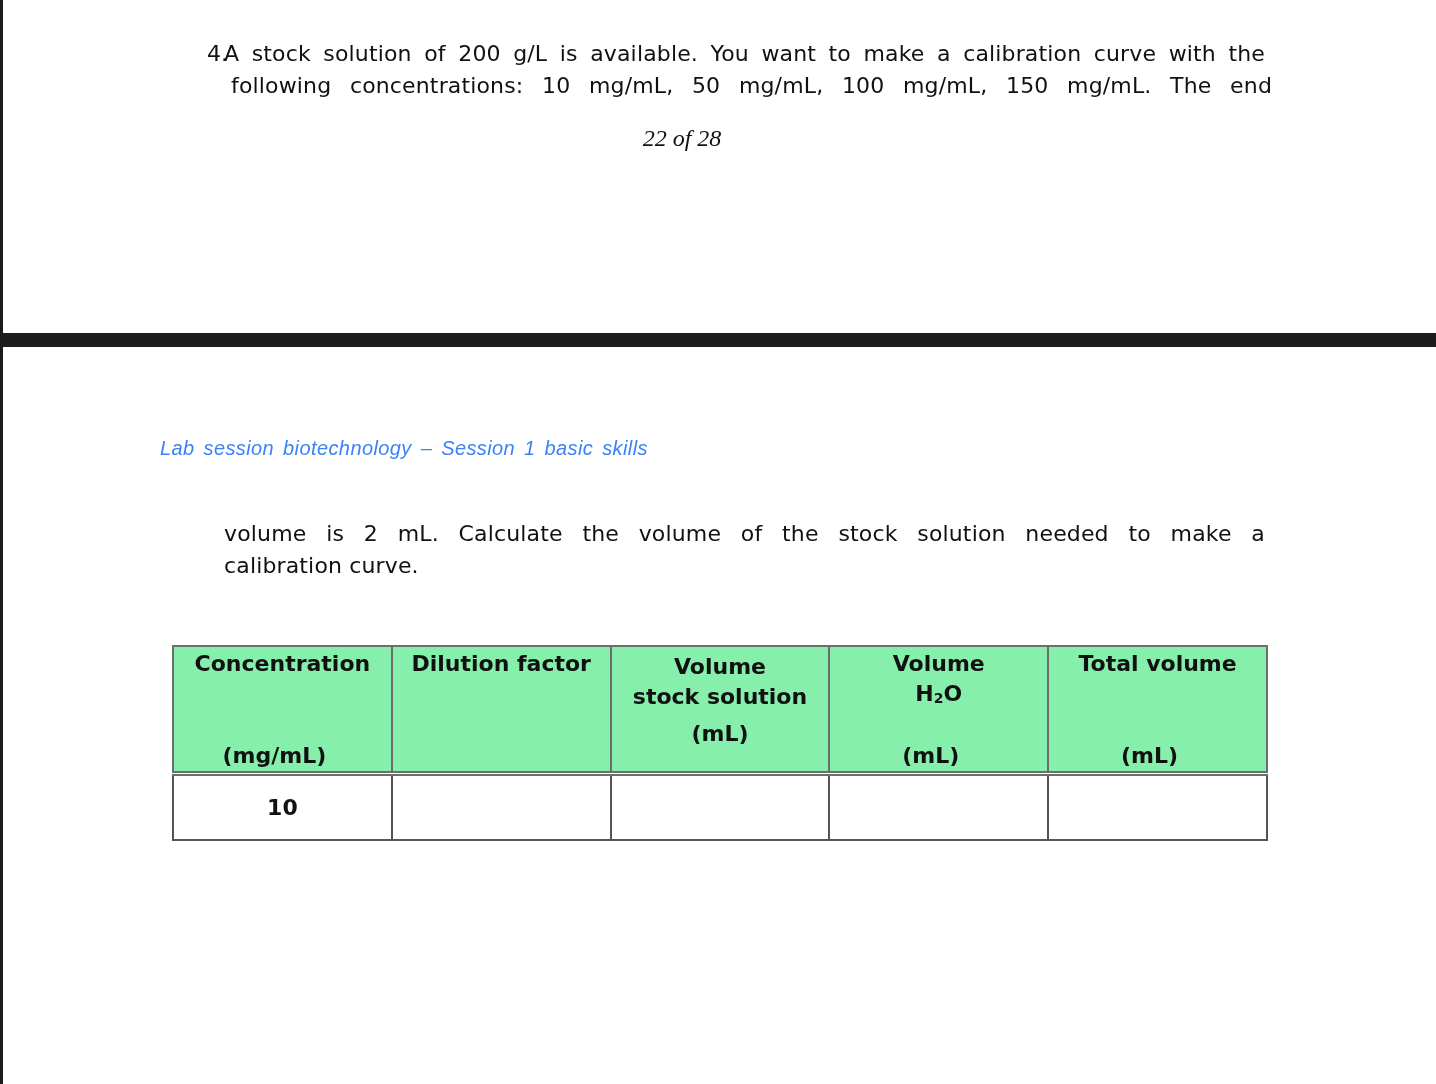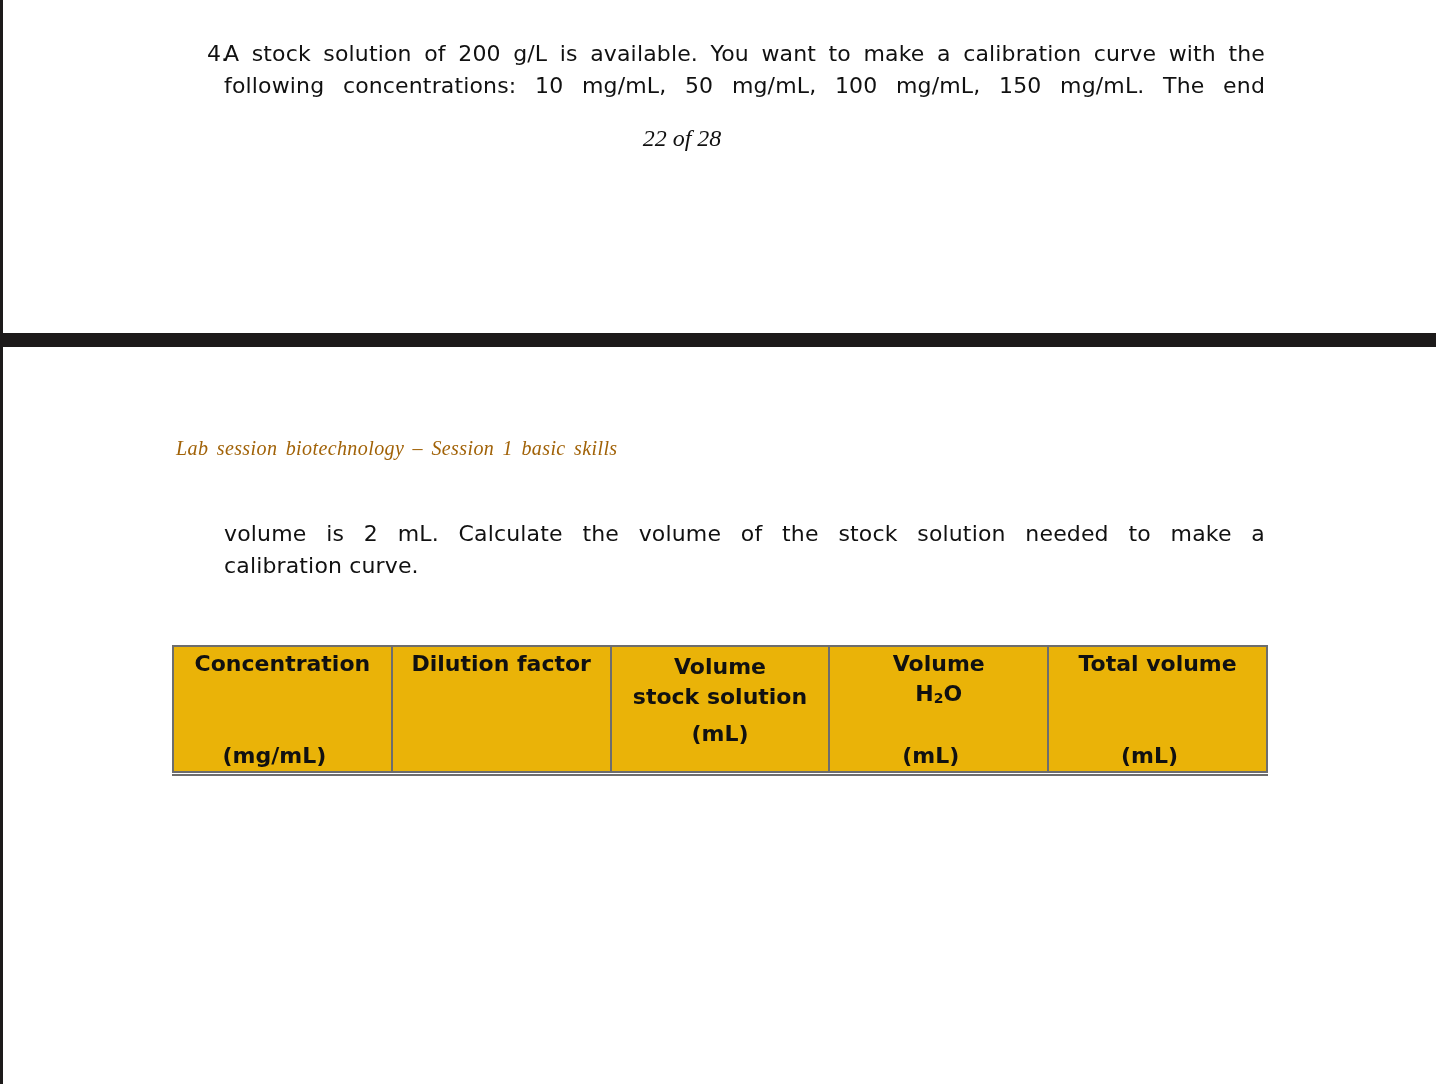--- a/index.html
+++ b/index.html
@@ -60,41 +60,41 @@
       top: 124px;
       text-align: center;
       font-family: "Liberation Serif", "DejaVu Serif", serif;
       font-style: italic;
       font-size: 24px;
       line-height: 28px;
       color: #111;
     }
     .running-header {
       position: absolute;
-      left: 176px;
+      left: 160px;
       top: 434px;
-      font-family: Liberation Serif, serif;
+      font-family: Liberation Sans, sans-serif;
       font-style: italic;
       font-size: 20px;
       line-height: 28px;
-      color: #a16207;
+      color: #3b82f6;
       letter-spacing: 0.4px;
       word-spacing: 3px;
     }
     table.calc-table {
       position: absolute;
       left: 172px;
       top: 645px;
       border-collapse: collapse;
       table-layout: fixed;
       width: 1094px;
     }
     table.calc-table col { width: 218.8px; }
     table.calc-table th {
-      background: #eab308;
+      background: #86efac;
       border: 2px solid #6d6d6d;
       border-bottom: 5px double #6d6d6d;
       height: 100px;
       padding: 12px;
       vertical-align: top;
       font-weight: bold;
       font-size: 22px;
       line-height: 30px;
       text-align: center;
       color: #111;
@@ -128,21 +128,21 @@
     }
     sub { font-size: 14px; vertical-align: -2px; line-height: 0; }
   </style>
 </head>
 <body>
 
 <div class="left-rule"></div>
 
 <div class="q-number">4.</div>
 <div class="q-line" style="top:40px;">A stock solution of 200 g/L is available. You want to make a calibration curve with the</div>
-<div class="q-line" style="top:72px;">following concentrations: 10 mg/mL, 50 mg/mL, 100 mg/mL, 150 mg/mL. The end</div>
+<div class="q-line" style="top:72px;margin-left:7px;">following concentrations: 10 mg/mL, 50 mg/mL, 100 mg/mL, 150 mg/mL. The end</div>
 <div class="page-number">22 of 28</div>
 
 <div class="page-separator"></div>
 
 <div class="running-header">Lab session biotechnology – Session 1 basic skills</div>
 <div class="q-line" style="top:520px;">volume is 2 mL. Calculate the volume of the stock solution needed to make a</div>
 <div class="q-line last" style="top:552px;">calibration curve.</div>
 
 <table class="calc-table">
   <colgroup>
@@ -175,14 +175,21 @@
         </div>
         <div class="th-unit">(mL)</div>
       </th>
       <th>
         <div class="th-top">Total volume</div>
         <div class="th-unit">(mL)</div>
       </th>
     </tr>
   </thead>
   <tbody>
+    <tr>
+      <td>10</td>
+      <td></td>
+      <td></td>
+      <td></td>
+      <td></td>
+    </tr>
   </tbody>
 </table>
 
 </body></html>

